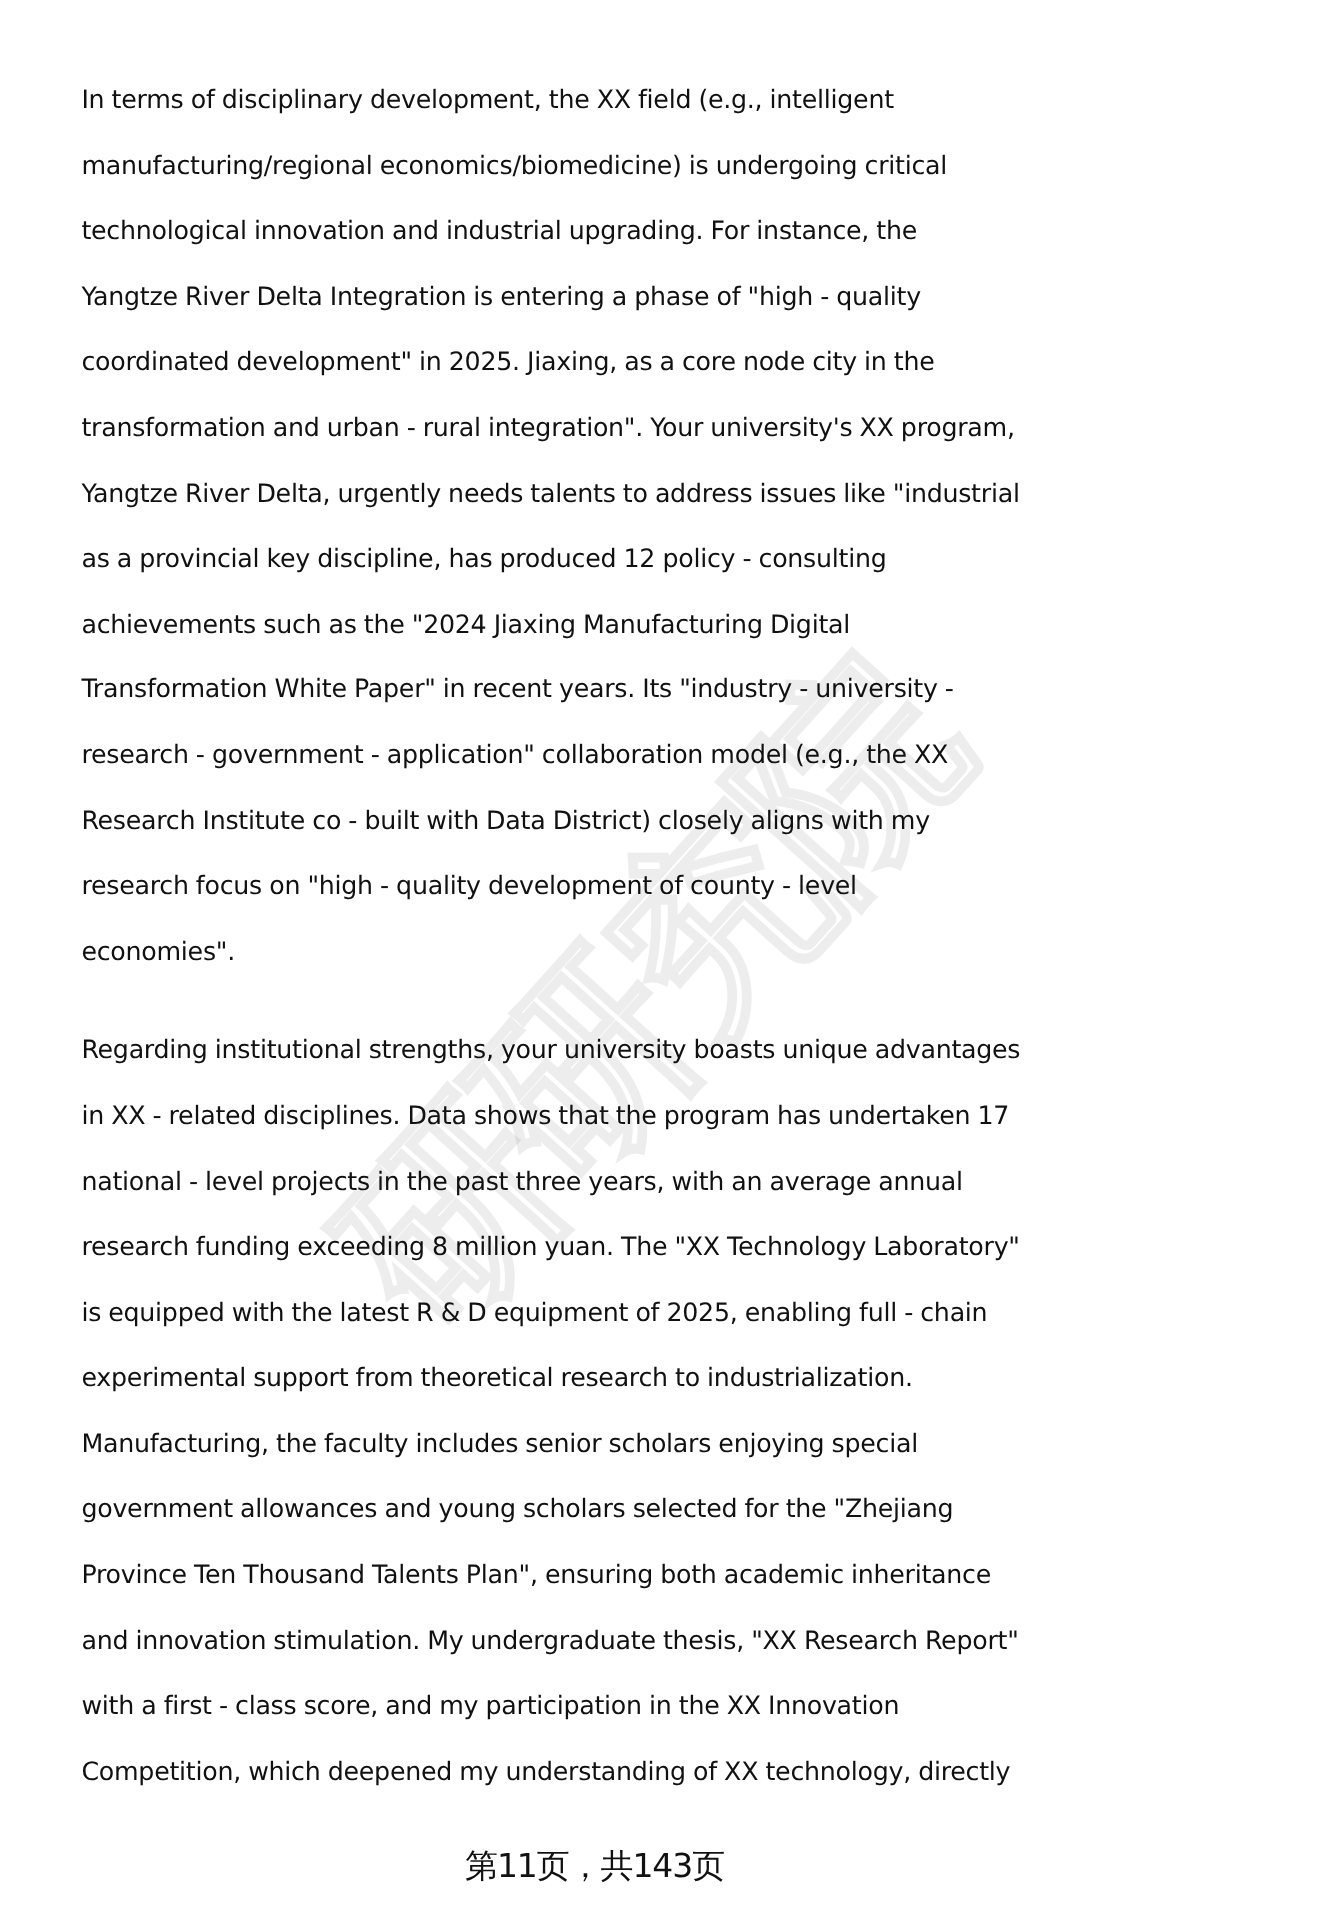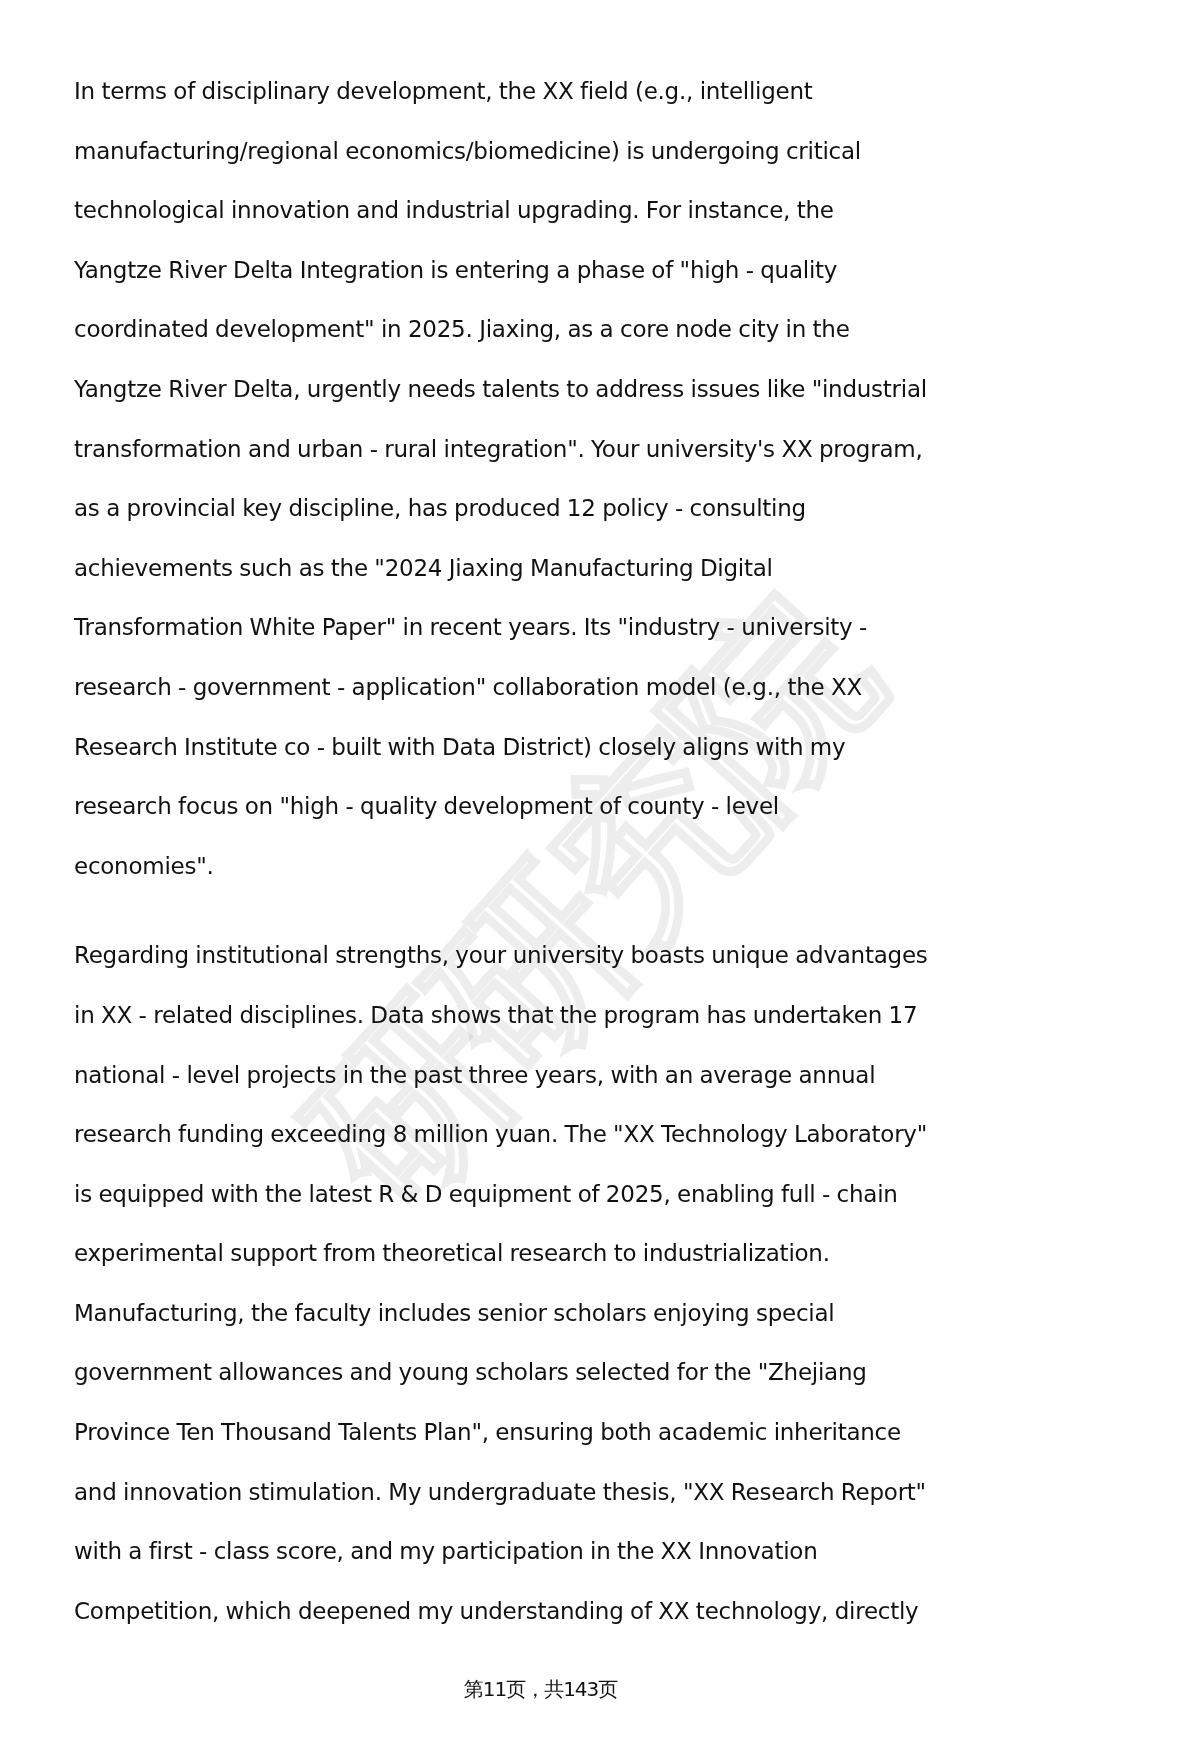--- a/index.html
+++ b/index.html
@@ -12,39 +12,39 @@
                     font-weight: bold; color: transparent;
                     -webkit-text-stroke: 3px rgba(0,0,0,0.07);
                     transform: rotate(-48deg); transform-origin: center; white-space: nowrap;
                     letter-spacing: -10px; font-family: "DejaVu Sans", sans-serif; }
   .content { position: absolute; left: 74px; top: 62px; width: 1090px; z-index: 1; }
   .para { margin: 0; font-size: 23px; line-height: 59.6px; letter-spacing: -0.25px;
           word-spacing: -0.5px; }
   .para + .para { margin-top: 30px; }
   .line { display: block; white-space: nowrap; }
   .footer { position: absolute; left: 0; width: 1081px; top: 1676px; text-align: center;
-            font-size: 20px; color: #111; z-index: 1; letter-spacing: -1px; }
+            font-size: 30px; color: #111; z-index: 1; letter-spacing: -1px; }
 </style>
 </head>
 <body>
 
 <div class="page">
   <div class="watermark">
     <span>研研究院</span>
   </div>
 
   <div class="content">
     <p class="para">
       <span class="line">In terms of disciplinary development, the XX field (e.g., intelligent</span>
       <span class="line">manufacturing/regional economics/biomedicine) is undergoing critical</span>
       <span class="line">technological innovation and industrial upgrading. For instance, the</span>
       <span class="line">Yangtze River Delta Integration is entering a phase of "high - quality</span>
       <span class="line">coordinated development" in 2025. Jiaxing, as a core node city in the</span>
+      <span class="line">transformation and urban - rural integration". Your university's XX program,</span>
       <span class="line">Yangtze River Delta, urgently needs talents to address issues like "industrial</span>
-      <span class="line">transformation and urban - rural integration". Your university's XX program,</span>
       <span class="line">as a provincial key discipline, has produced 12 policy - consulting</span>
       <span class="line">achievements such as the "2024 Jiaxing Manufacturing Digital</span>
       <span class="line">Transformation White Paper" in recent years. Its "industry - university -</span>
       <span class="line">research - government - application" collaboration model (e.g., the XX</span>
       <span class="line">Research Institute co - built with Data District) closely aligns with my</span>
       <span class="line">research focus on "high - quality development of county - level</span>
       <span class="line">economies".</span>
     </p>
     <p class="para">
       <span class="line">Regarding institutional strengths, your university boasts unique advantages</span>

